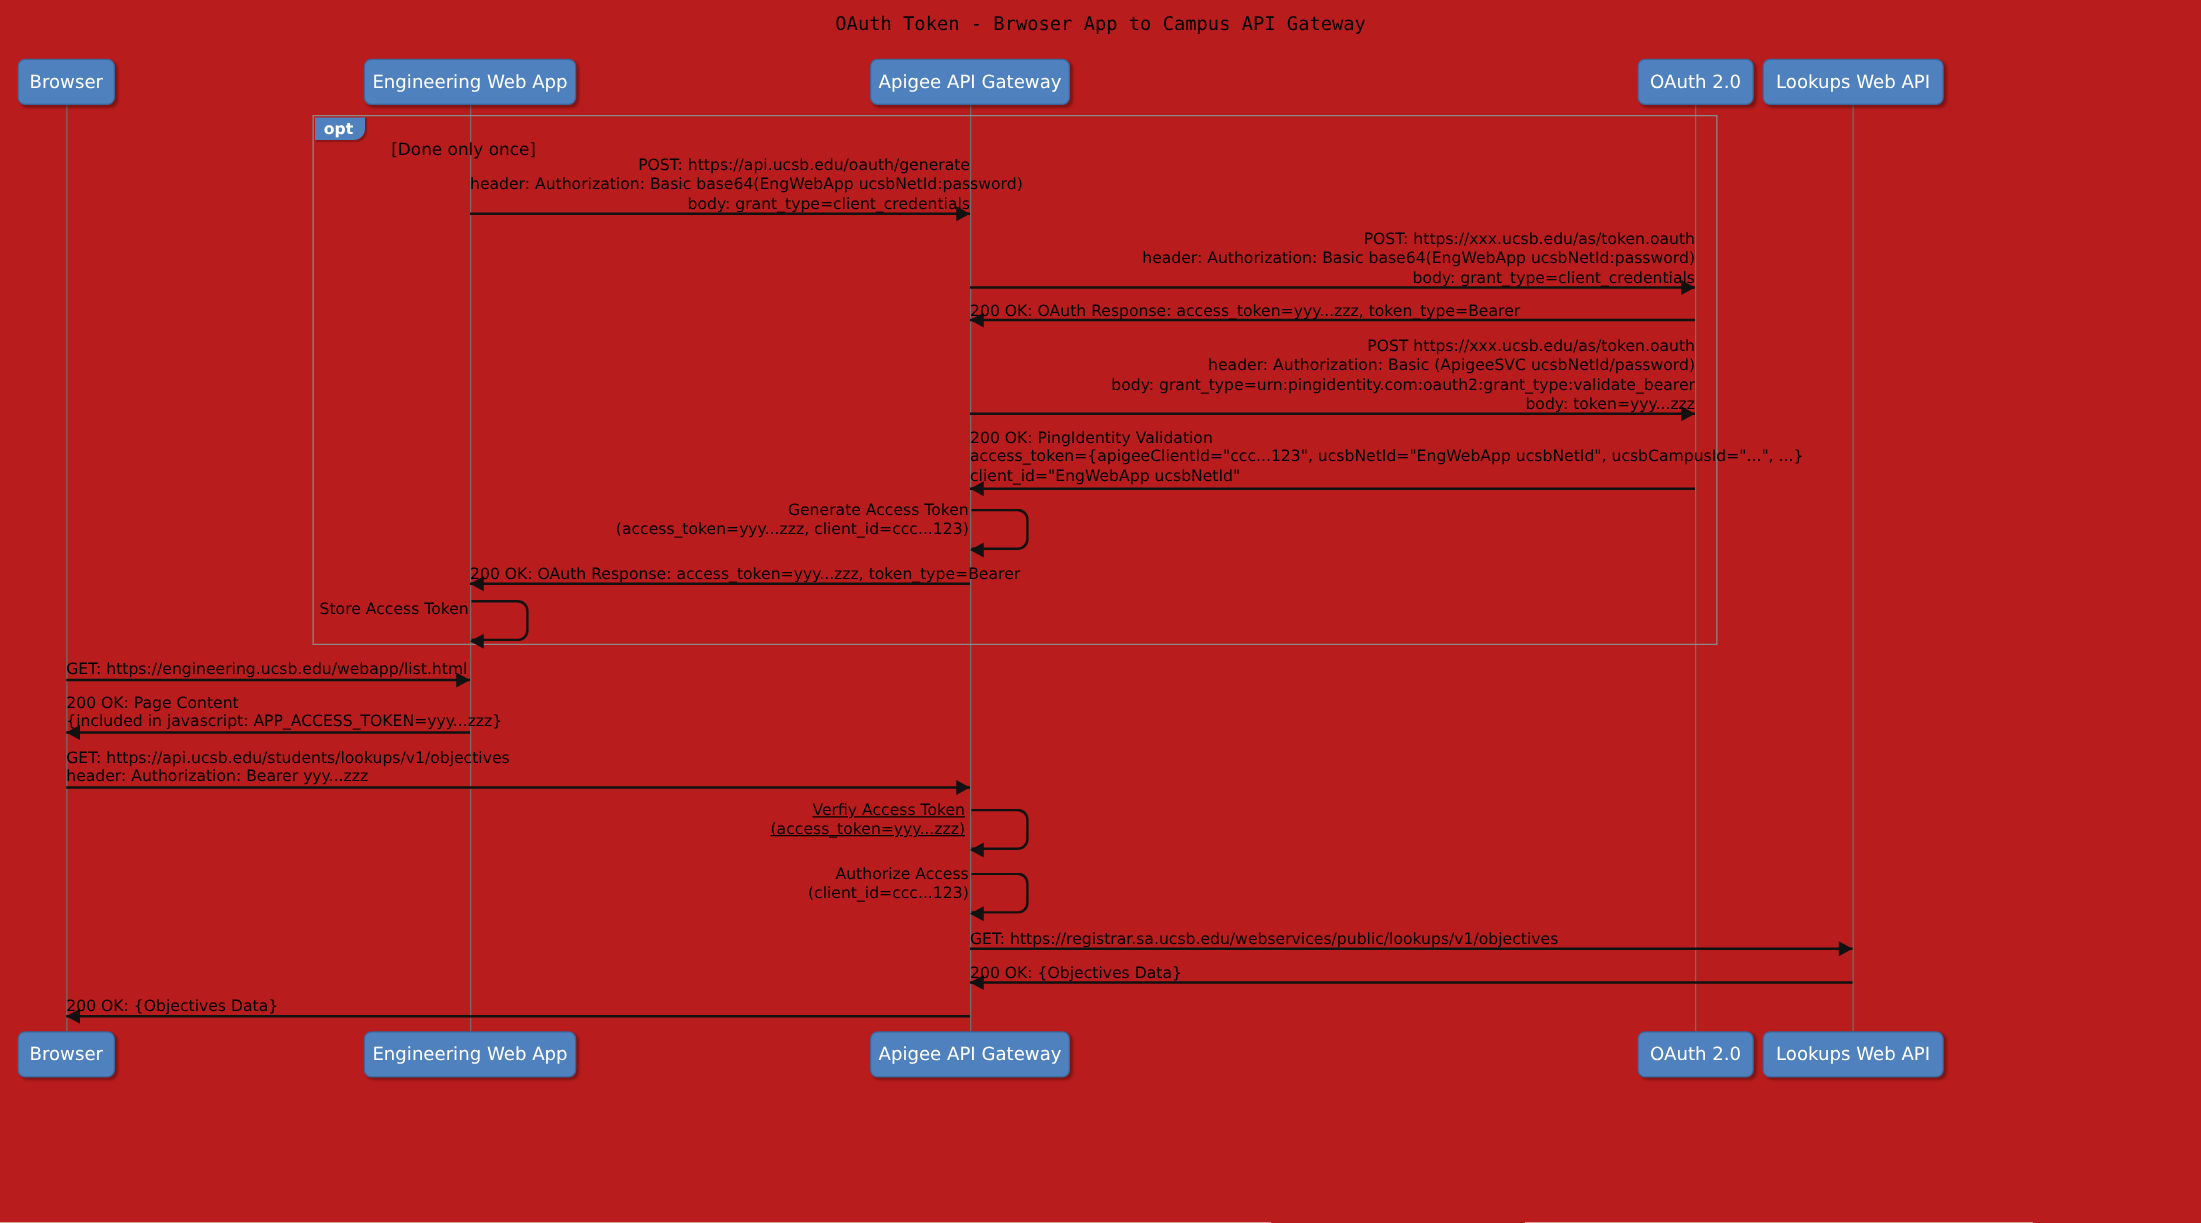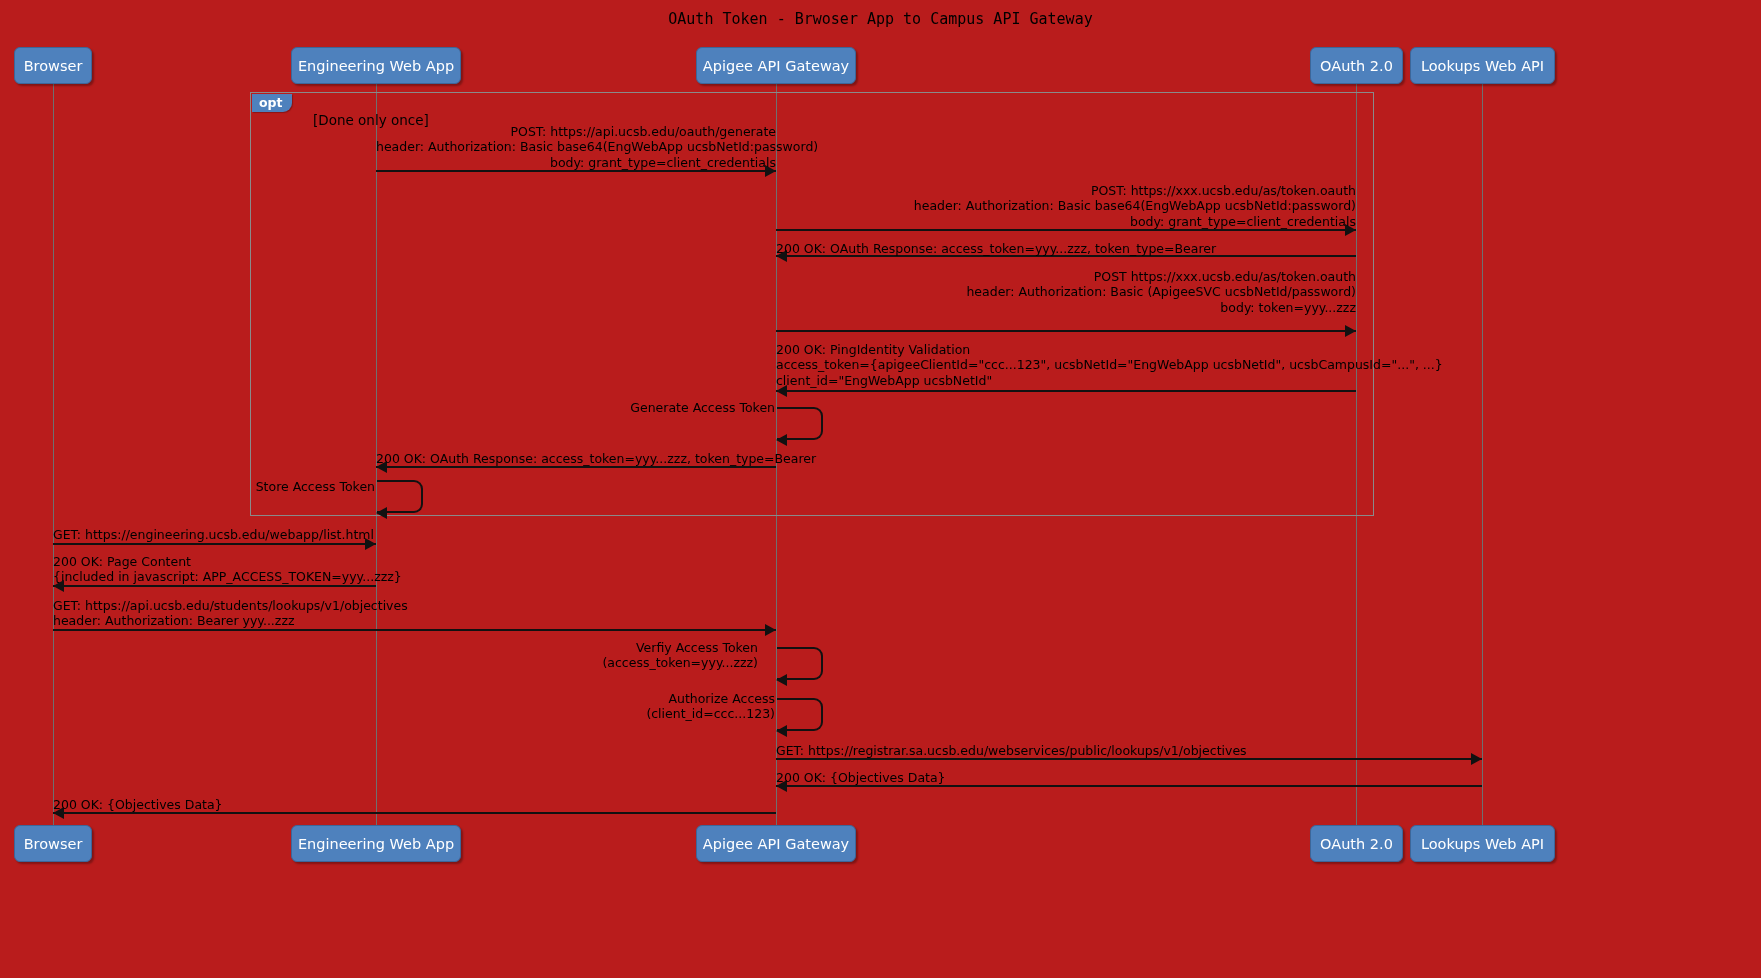--- a/index.html
+++ b/index.html
@@ -149,20 +149,21 @@
       <div class="msg-line" style="left: 776px; top: 255px; width: 580px;"></div>
       <div class="arrow-head arrow-left" style="top: 250px; left: 776px;"></div>
       <div class="msg-text center" style="left: 776px; width: 580px; top: 241px;">
         <div>200 OK: OAuth Response: access_token=yyy...zzz, token_type=Bearer</div>
       </div>
       <div class="msg-line" style="left: 776px; top: 330px; width: 580px;"></div>
       <div class="arrow-head arrow-right" style="top: 325px; left: 1345px;"></div>
       <div class="msg-text right" style="left: 776px; width: 580px; top: 269px;">
         <div>POST https://xxx.ucsb.edu/as/token.oauth</div>
         <div>header: Authorization: Basic (ApigeeSVC ucsbNetId/password)</div>
+        <div>body: grant_type=urn:pingidentity.com:oauth2:grant_type:validate_bearer</div>
         <div>body: token=yyy...zzz</div>
       </div>
       <div class="msg-line" style="left: 776px; top: 390px; width: 580px;"></div>
       <div class="arrow-head arrow-left" style="top: 385px; left: 776px;"></div>
       <div class="msg-text center" style="left: 776px; width: 580px; top: 342px;">
         <div>200 OK: PingIdentity Validation</div>
         <div>access_token={apigeeClientId="ccc...123", ucsbNetId="EngWebApp ucsbNetId", ucsbCampusId="...", ...}</div>
         <div>client_id="EngWebApp ucsbNetId"</div>
       </div>
       <div class="msg-line" style="left: 376px; top: 466px; width: 400px;"></div>
@@ -201,29 +202,30 @@
       <div class="arrow-head arrow-left" style="top: 807px; left: 53px;"></div>
       <div class="msg-text center" style="left: 53px; width: 723px; top: 797px;">
         <div>200 OK: {Objectives Data}</div>
       </div>
     </div>
   <div id="selfcalls-layer">
       <div class="selfcall" style="left: 777px; top: 407px;"></div>
       <div class="arrow-head arrow-left" style="left: 776px; top: 434px;"></div>
       <div class="selfcall-label" style="left: 255px; width: 520px; top: 400px;">
         <div>Generate Access Token</div>
+        <div>(access_token=yyy...zzz, client_id=ccc...123)</div>
       </div>
       <div class="selfcall" style="left: 377px; top: 480px;"></div>
       <div class="arrow-head arrow-left" style="left: 376px; top: 507px;"></div>
       <div class="selfcall-label" style="left: -145px; width: 520px; top: 479px;">
         <div>Store Access Token</div>
       </div>
       <div class="selfcall" style="left: 777px; top: 647px;"></div>
       <div class="arrow-head arrow-left" style="left: 776px; top: 674px;"></div>
-      <div class="selfcall-label" style="left: 238px; width: 520px; top: 640px;">
+      <div class="selfcall-label" style="left: 252px; width: 520px; top: 640px; text-decoration: underline;">
         <div>Verfiy Access Token</div>
         <div>(access_token=yyy...zzz)</div>
       </div>
       <div class="selfcall" style="left: 777px; top: 698px;"></div>
       <div class="arrow-head arrow-left" style="left: 776px; top: 725px;"></div>
       <div class="selfcall-label" style="left: 255px; width: 520px; top: 691px;">
         <div>Authorize Access</div>
         <div>(client_id=ccc...123)</div>
       </div>
     </div>

